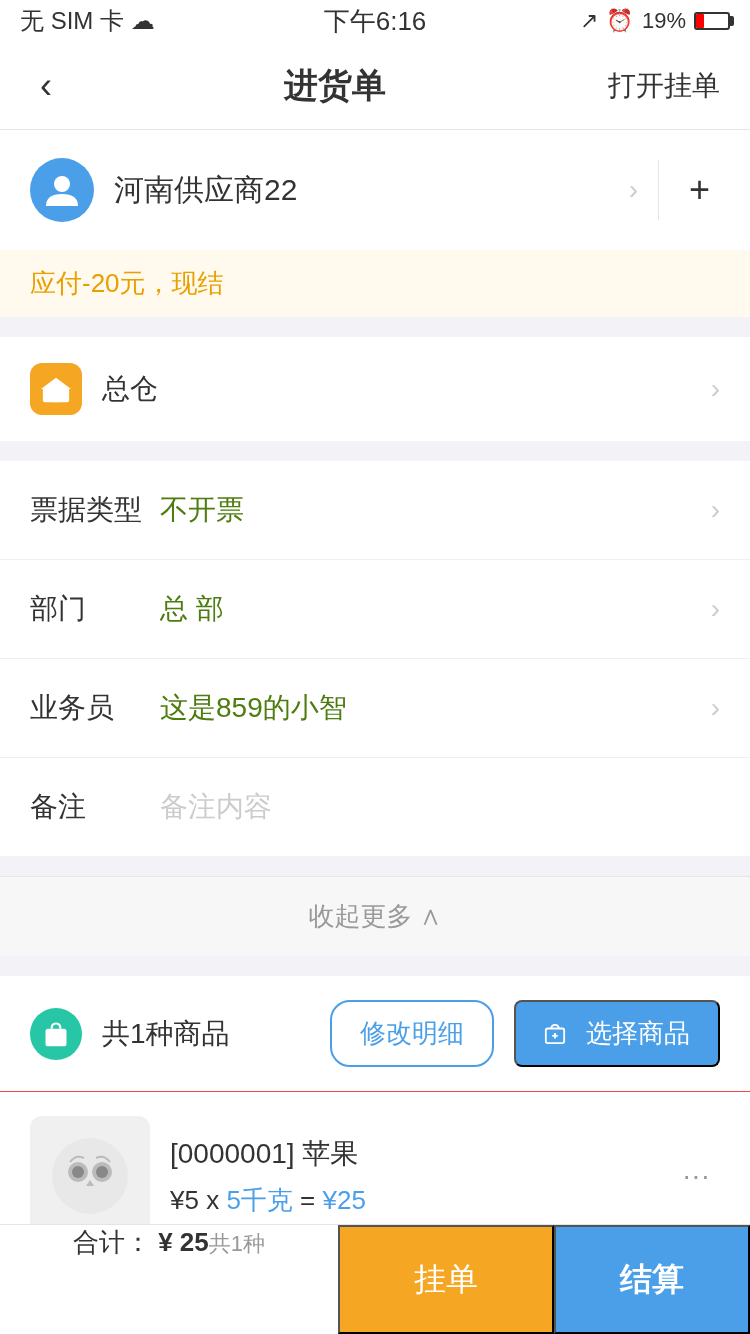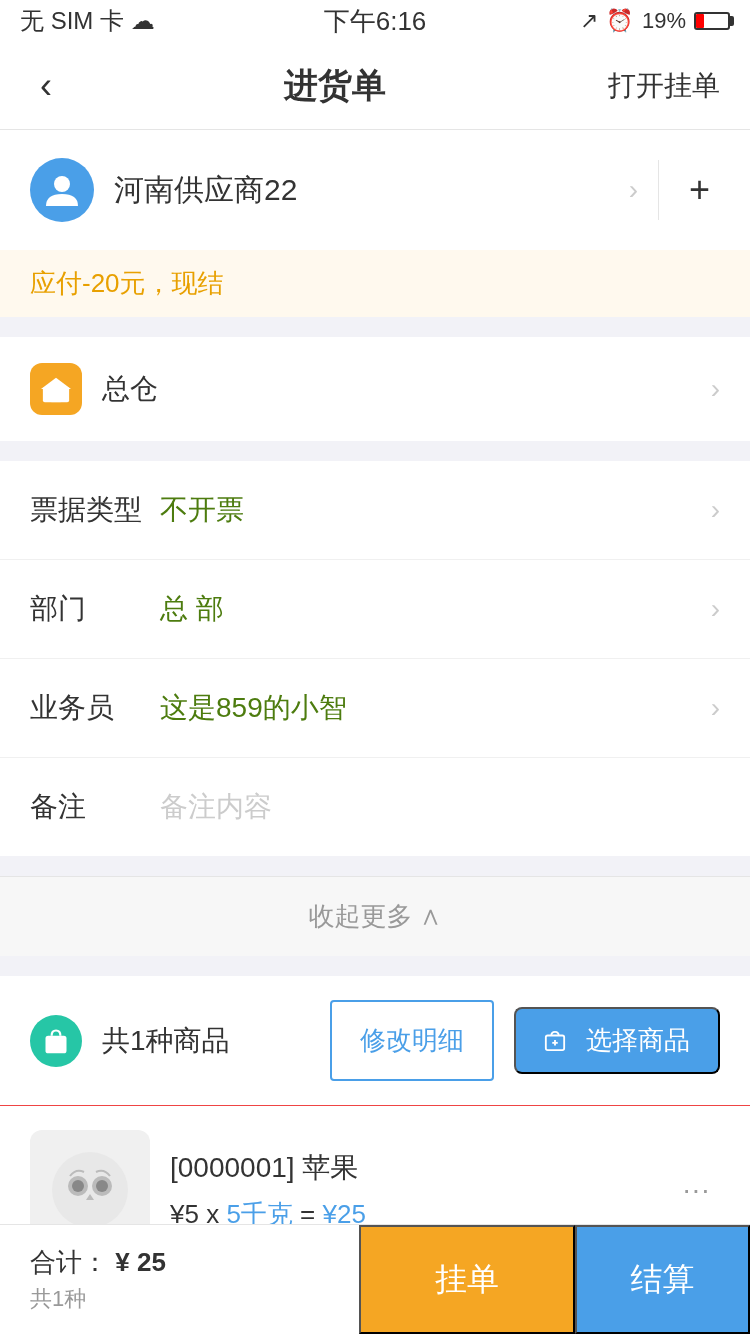--- a/index.html
+++ b/index.html
@@ -190,22 +190,22 @@
     }
     .product-count-text {
       flex: 1;
       font-size: 28px;
       color: #333;
     }
     .btn-outline {
       border: 2px solid #4a9fe8;
       color: #4a9fe8;
       background: #fff;
-      padding: 21px 28px;
-      border-radius: 4px;
+      padding: 14px 28px;
+      border-radius: 20px;
       font-size: 26px;
     }
     .btn-primary {
       background: #4a9fe8;
       color: #fff;
       padding: 14px 28px;
       border-radius: 8px;
       font-size: 26px;
       display: flex;
       align-items: center;
@@ -254,21 +254,21 @@
       bottom: 0;
       width: 750px;
       height: 110px;
       display: flex;
       background: #fff;
       border-top: 1px solid #e5e5e5;
     }
     .total-section {
       flex: 1;
       display: flex;
-      flex-direction: column;
+      flex-direction: row;
       justify-content: center;
       padding: 0 30px;
     }
     .total-label-row {
       font-size: 26px;
       color: #333;
     }
     .total-count {
       font-size: 22px;
       color: #999;
@@ -277,27 +277,28 @@
     .btn-hang {
       width: 216px;
       background: #f5a623;
       color: #fff;
       font-size: 32px;
       display: flex;
       align-items: center;
       justify-content: center;
     }
     .btn-checkout {
-      width: 175px;
+      width: 196px;
       background: #4a9fe8;
       color: #fff;
       font-size: 32px;
       display: flex;
       align-items: center;
       justify-content: center;
+      font-weight: bold;
     }
   </style>
 </head>
 <body>
 
 <div class="status-bar">
   <div class="status-bar-left">
     <span>无 SIM 卡  ☁</span>
   </div>
   <div class="status-bar-center">下午6:16</div>

